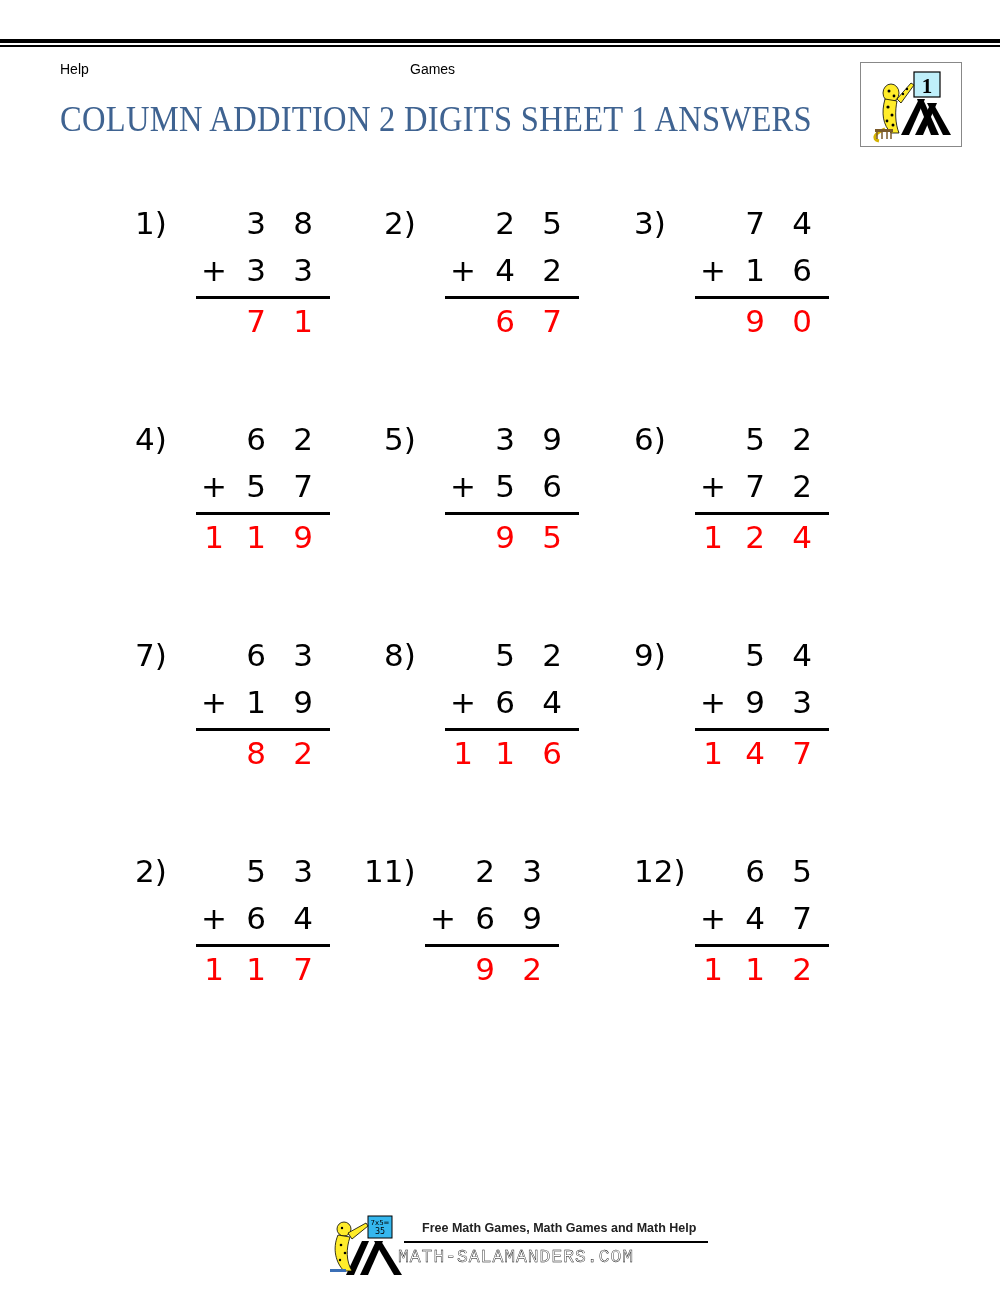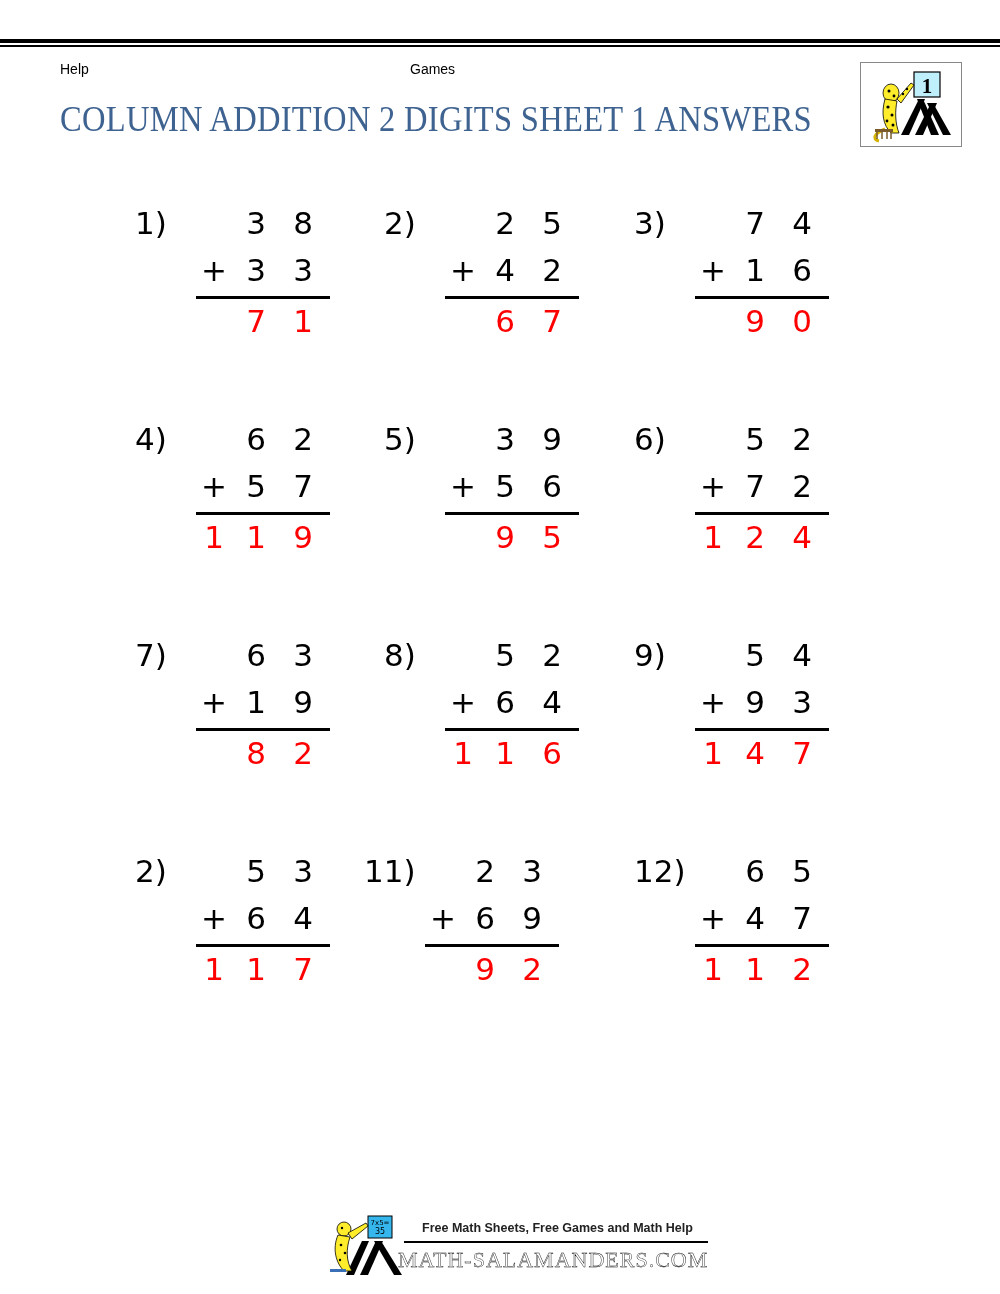--- a/index.html
+++ b/index.html
@@ -20,22 +20,22 @@
     .pnum { position: absolute; left: 0; top: 0; line-height: 36px; }
     .row { position: absolute; left: 0; width: 200px; height: 36px; line-height: 36px; }
     .row span { position: absolute; width: 30px; text-align: center; }
     .c1 { left: 64px; } .c2 { left: 106px; } .c3 { left: 153px; }
     .r1 { top: 0; } .r2 { top: 47px; } .r3 { top: 98px; color: #ff0000; }
     .bar { position: absolute; left: 61px; top: 91px; width: 134px; height: 3px; background: #000; }
     .footer { position: absolute; left: 326px; top: 1203px; width: 384px; height: 62px; margin-top: 12px; }
     .foot-tag { position: absolute; left: 96px; top: 6px; font-family: "Liberation Sans", sans-serif;
                 font-weight: bold; font-size: 12.5px; color: #222; white-space: nowrap; }
     .foot-line { position: absolute; left: 78px; top: 26px; width: 304px; height: 2px; background: #000; }
-    .foot-site { position: absolute; left: 72px; top: 32px; font-family: Liberation Serif, serif;
-                 font-size: 22px; letter-spacing: 1px; color: #000; white-space: nowrap;
+    .foot-site { position: absolute; left: 72px; top: 32px; font-family: Liberation Mono, monospace;
+                 font-size: 18px; letter-spacing: 1px; color: #000; white-space: nowrap;
                  -webkit-text-stroke: 0.4px #000; color: #fff; }
   </style>
 </head>
 <body>
 
 <div class="rule-thick"></div>
 <div class="rule-thin"></div>
 
 <div class="lbl lbl-name">Help</div>
 <div class="lbl lbl-date">Games</div>
@@ -315,16 +315,16 @@
     <polygon points="48,26 55,26 76,60 68,60" fill="#000"></polygon>
     <ellipse cx="18" cy="14" rx="7" ry="7" fill="#ffec2a" stroke="#000" stroke-width="0.8"></ellipse>
     <path d="M12,20 C6,34 10,48 18,56 L26,56 C20,46 20,34 24,22 Z" fill="#ffec2a" stroke="#000" stroke-width="0.8"></path>
     <path d="M22,18 L40,8 L42,11 L26,24 Z" fill="#ffec2a" stroke="#000" stroke-width="0.8"></path>
     <circle cx="16" cy="13" r="1.2" fill="#000"></circle>
       <circle cx="15" cy="30" r="1.3" fill="#000"></circle>
     <circle cx="19" cy="38" r="1.3" fill="#000"></circle>
       <circle cx="14" cy="45" r="1.2" fill="#000"></circle>
     <rect x="4" y="54" width="16" height="3" fill="#3b6fb6"></rect>
   </svg>
-  <div class="foot-tag">Free Math Sheets, Free Games and Math Help</div>
+  <div class="foot-tag">Free Math Games, Math Games and Math Help</div>
   <div class="foot-line"></div>
   <div class="foot-site">MATH-SALAMANDERS.COM</div>
 </div>
 
 </body></html>

